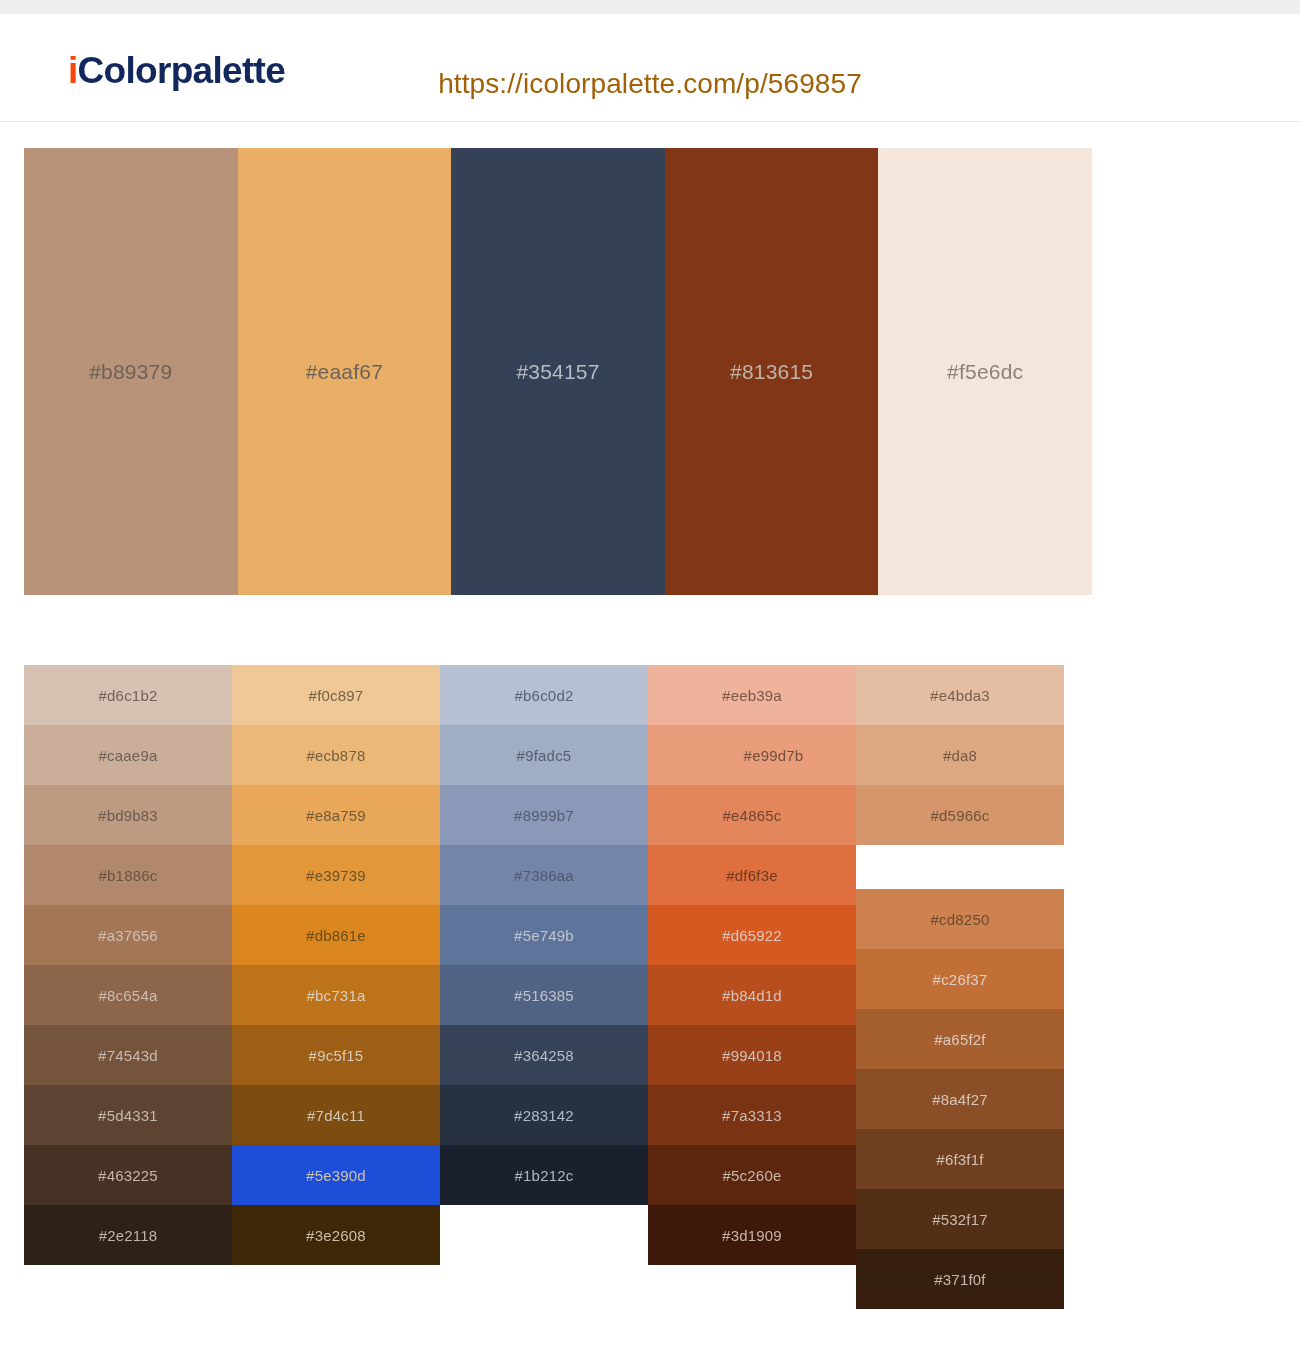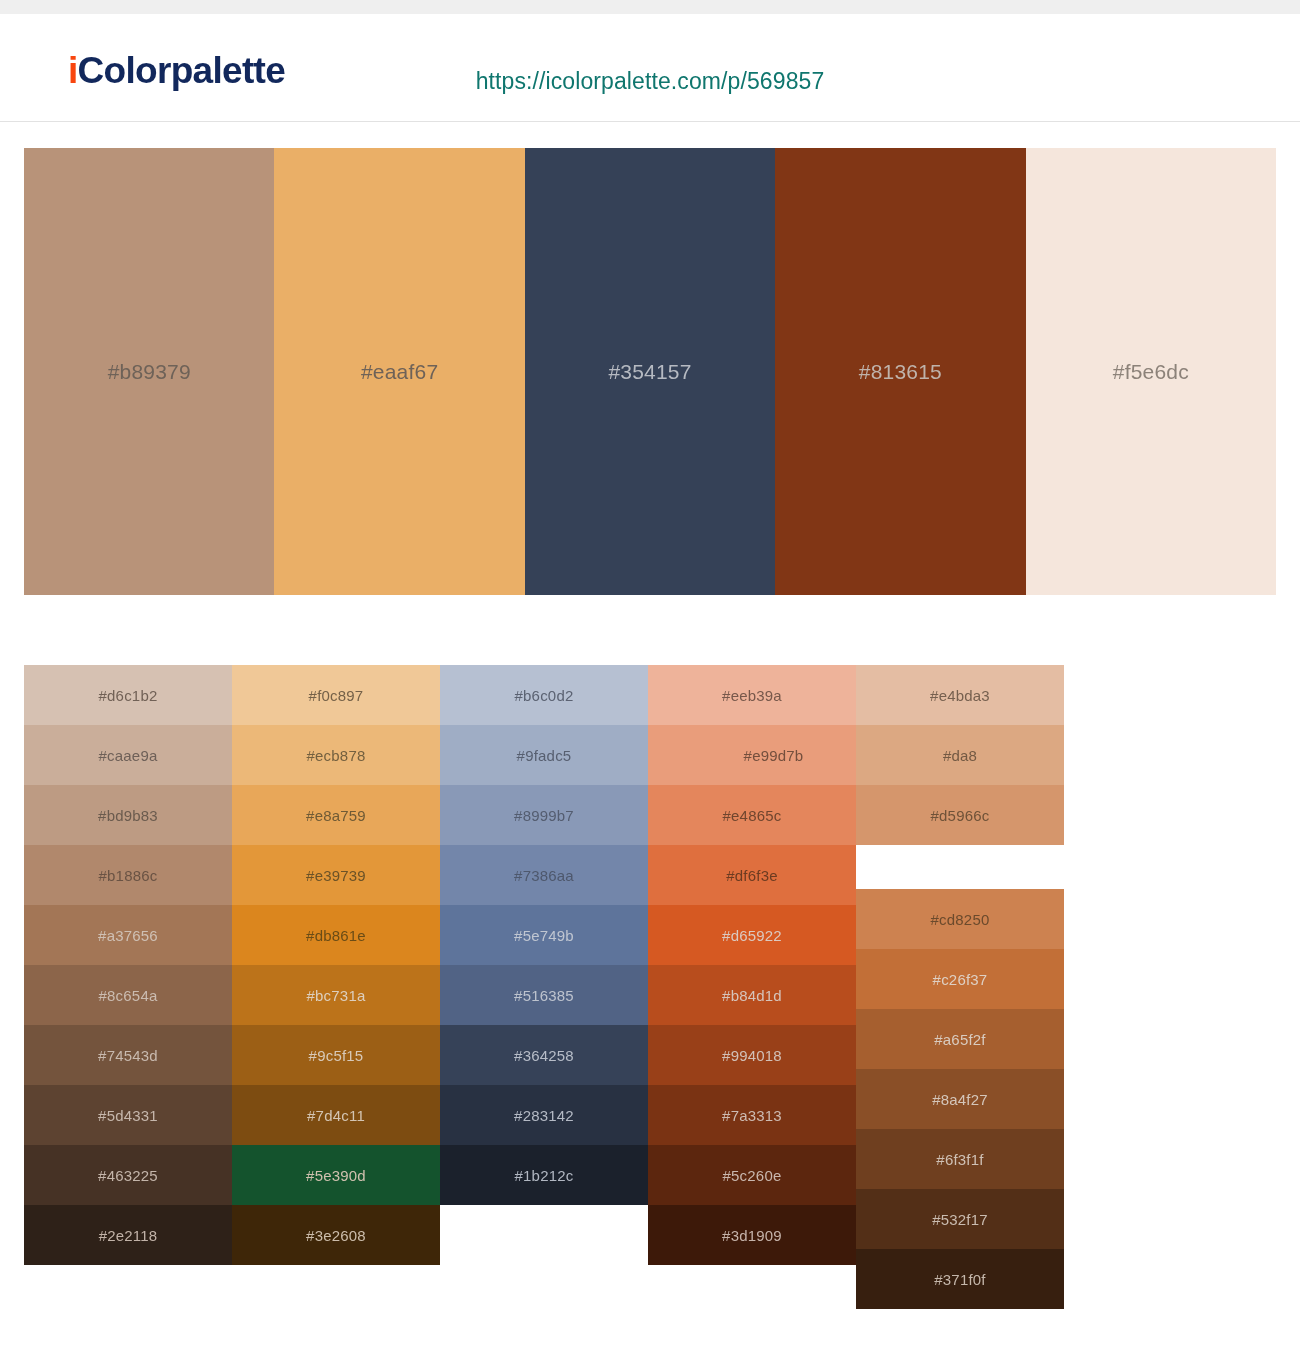--- a/index.html
+++ b/index.html
@@ -39,33 +39,33 @@
   }
   .logo .logo-i { color: #f8460f; }
   .logo .logo-rest { color: #12285c; }
 
   .page-url {
     position: absolute;
     left: 0;
     right: 0;
     top: 54px;
     text-align: center;
-    font-size: 23px;
-    color: #0f766e;
+    font-size: 28px;
+    color: #a16207;
     letter-spacing: 0.1px;
   }
 
   
   .palette-wrap {
     padding: 26px 24px 0 24px;
   }
 
   .main-palette {
     display: flex;
-    width: 1252px;
+    width: 1068px;
     height: 447px;
   }
 
   .main-swatch {
     flex: 1 1 0;
     display: flex;
     align-items: center;
     justify-content: center;
     font-size: 21px;
     letter-spacing: 0.2px;
@@ -193,21 +193,21 @@
         </div>
         <div class="shade-cell" style="background: rgb(188, 115, 26); color: rgb(221, 207, 190);">
           <span>#bc731a</span>
         </div>
         <div class="shade-cell" style="background: rgb(156, 95, 21); color: rgb(216, 201, 184);">
           <span>#9c5f15</span>
         </div>
         <div class="shade-cell" style="background: rgb(125, 76, 17); color: rgb(212, 197, 179);">
           <span>#7d4c11</span>
         </div>
-        <div class="shade-cell" style="background: #14532d; color: rgb(208, 193, 175); text-align: center;">
+        <div class="shade-cell" style="background: #1d4ed8; color: rgb(208, 193, 175); text-align: center;">
           <span>#5e390d</span>
         </div>
         <div class="shade-cell" style="background: rgb(62, 38, 8); color: rgb(204, 189, 171);">
           <span>#3e2608</span>
         </div>
       </div>
       <div class="shades-col">
         <div class="shade-cell" style="background: rgb(182, 192, 210); color: rgb(91, 98, 114);">
           <span>#b6c0d2</span>
         </div>

